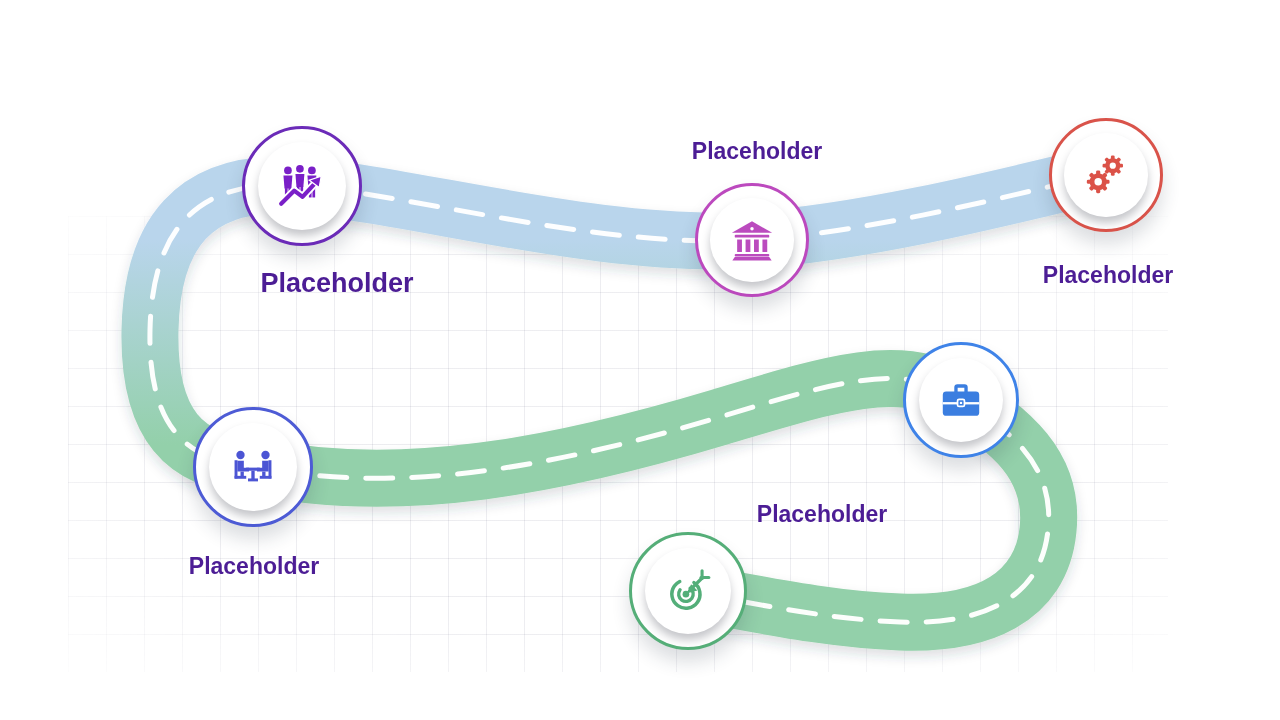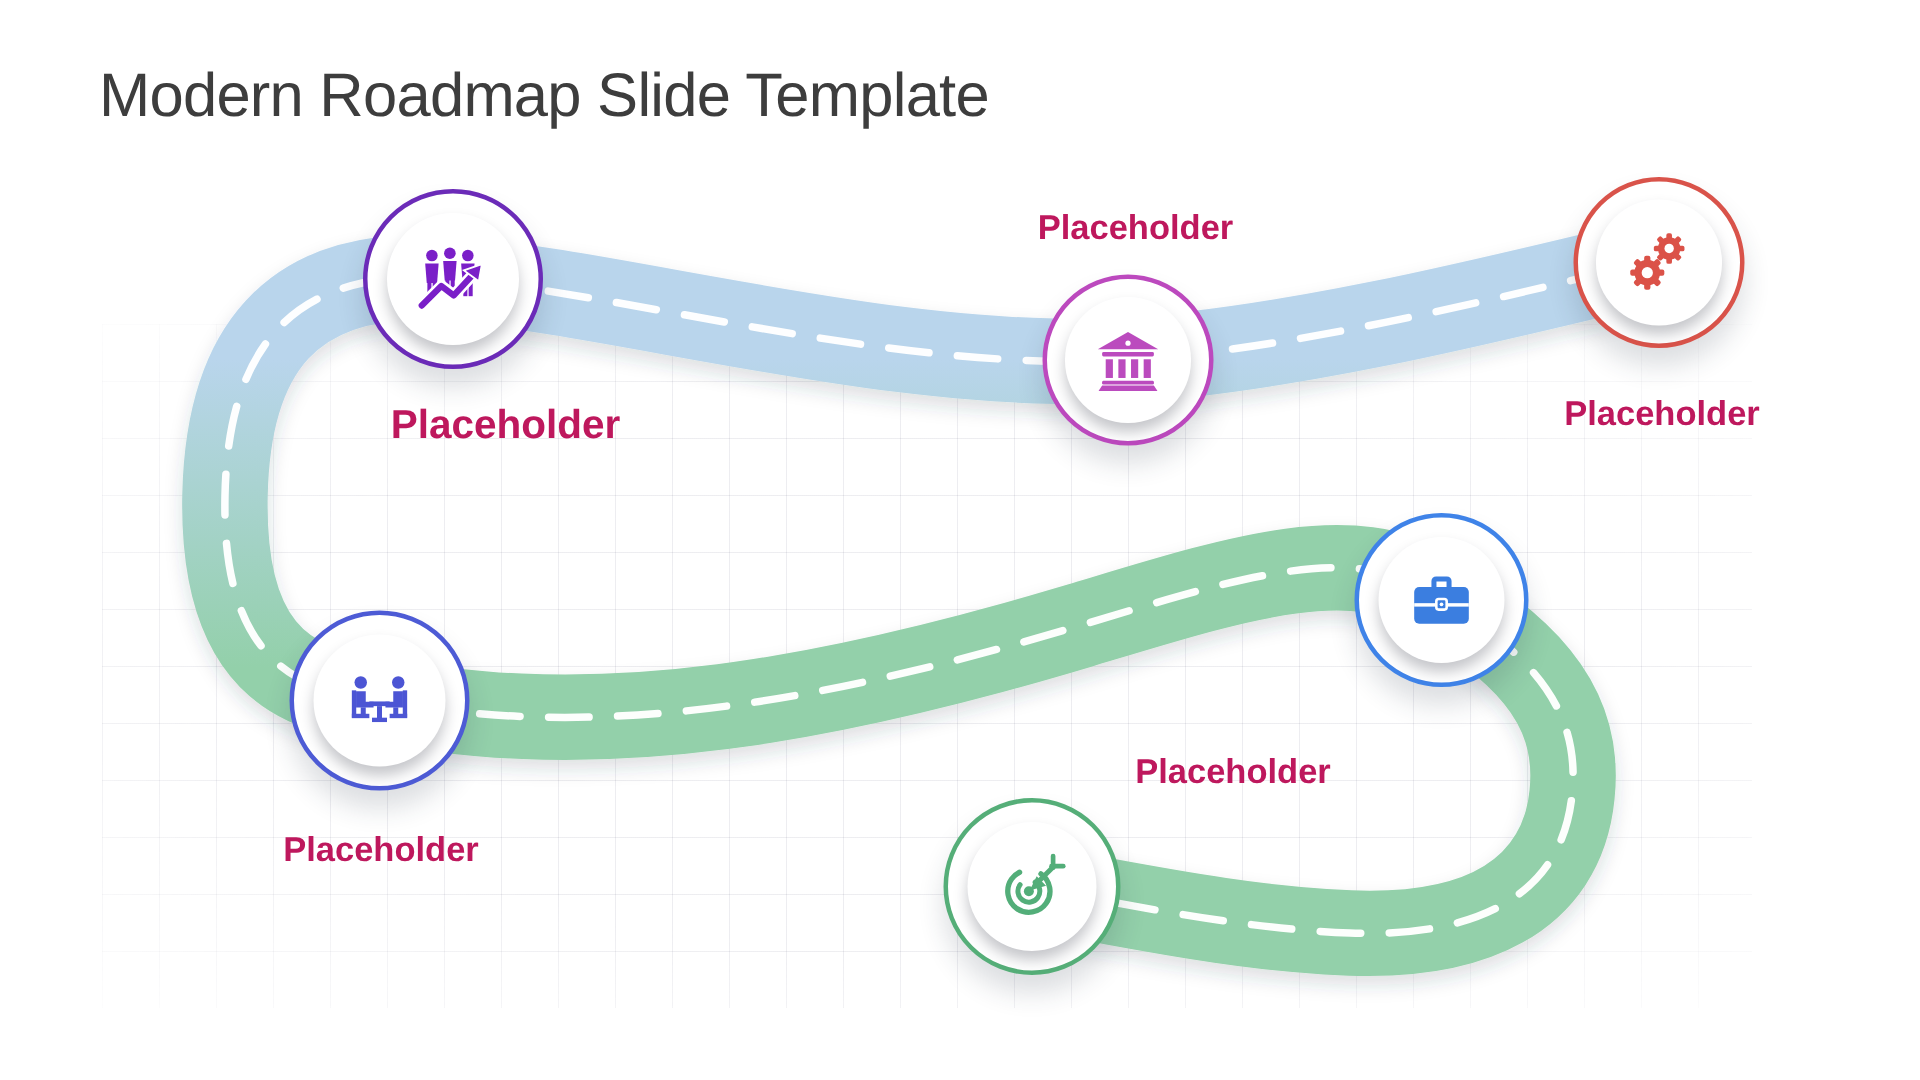--- a/index.html
+++ b/index.html
@@ -34,34 +34,33 @@
   }
   .icon{width:50px;height:50px;}
   .m0{left:242px;top:126px;border-color:#6B2BB8;}
   .m1{left:695px;top:183px;width:114px;height:114px;border-color:#BC49BE;}
   .m2{left:1049px;top:118px;width:114px;height:114px;border-color:#D9534A;}
   .m3{left:193px;top:407px;border-color:#4D5BD5;}
   .m4{left:903px;top:342px;width:116px;height:116px;border-color:#3F83E8;}
   .m5{left:629px;top:532px;width:118px;height:118px;border-color:#55AE78;}
   .label{
     position:absolute;z-index:5;transform:translateX(-50%);
-    font-weight:700;font-size:23px;color:#be185d;white-space:nowrap;
+    font-weight:700;font-size:23px;color:#4c1d95;white-space:nowrap;
   }
   .l0{left:337px;top:268px;font-size:27px;}
   .l1{left:757px;top:138px;}
   .l2{left:1108px;top:262px;}
   .l3{left:254px;top:553px;}
   .l5{left:822px;top:501px;}
 </style>
 </head>
 <body>
 
 <div class="slide">
 
-  <h1 class="title">Modern Roadmap Slide Template</h1>
 
   <div class="grid"></div>
 
   <svg class="road-svg" width="1280" height="720" viewBox="0 0 1280 720">
     <defs>
       <linearGradient id="roadFade" gradientUnits="userSpaceOnUse" x1="0" y1="240" x2="0" y2="445">
         <stop offset="0" stop-color="#B9D5EC"></stop>
         <stop offset="1" stop-color="#93D0AA"></stop>
       </linearGradient>
       <filter id="roadShadow" x="-15%" y="-15%" width="130%" height="130%">

